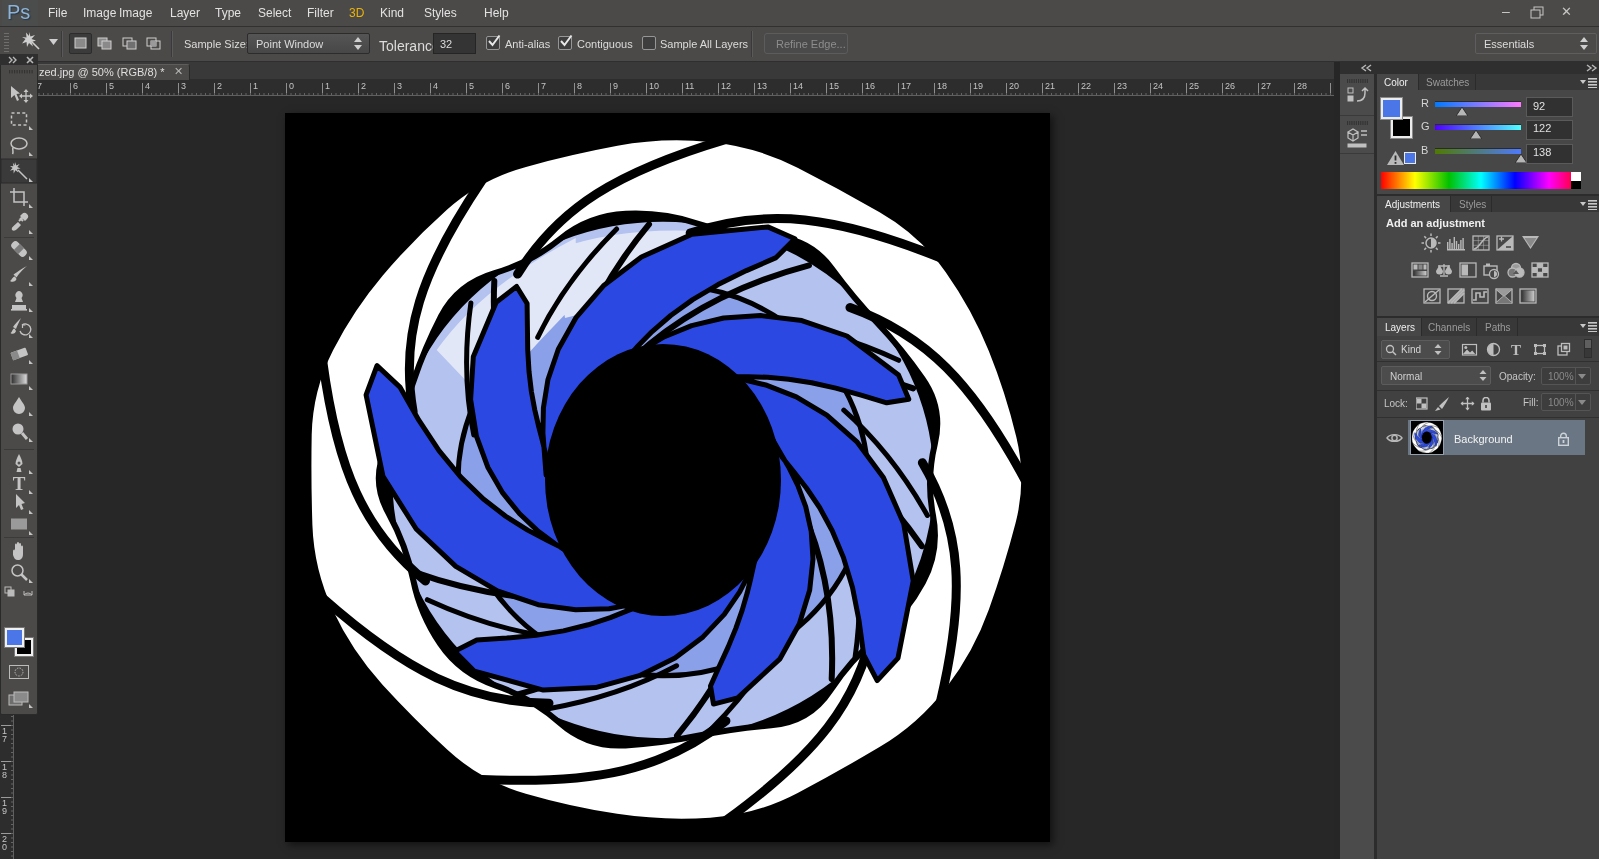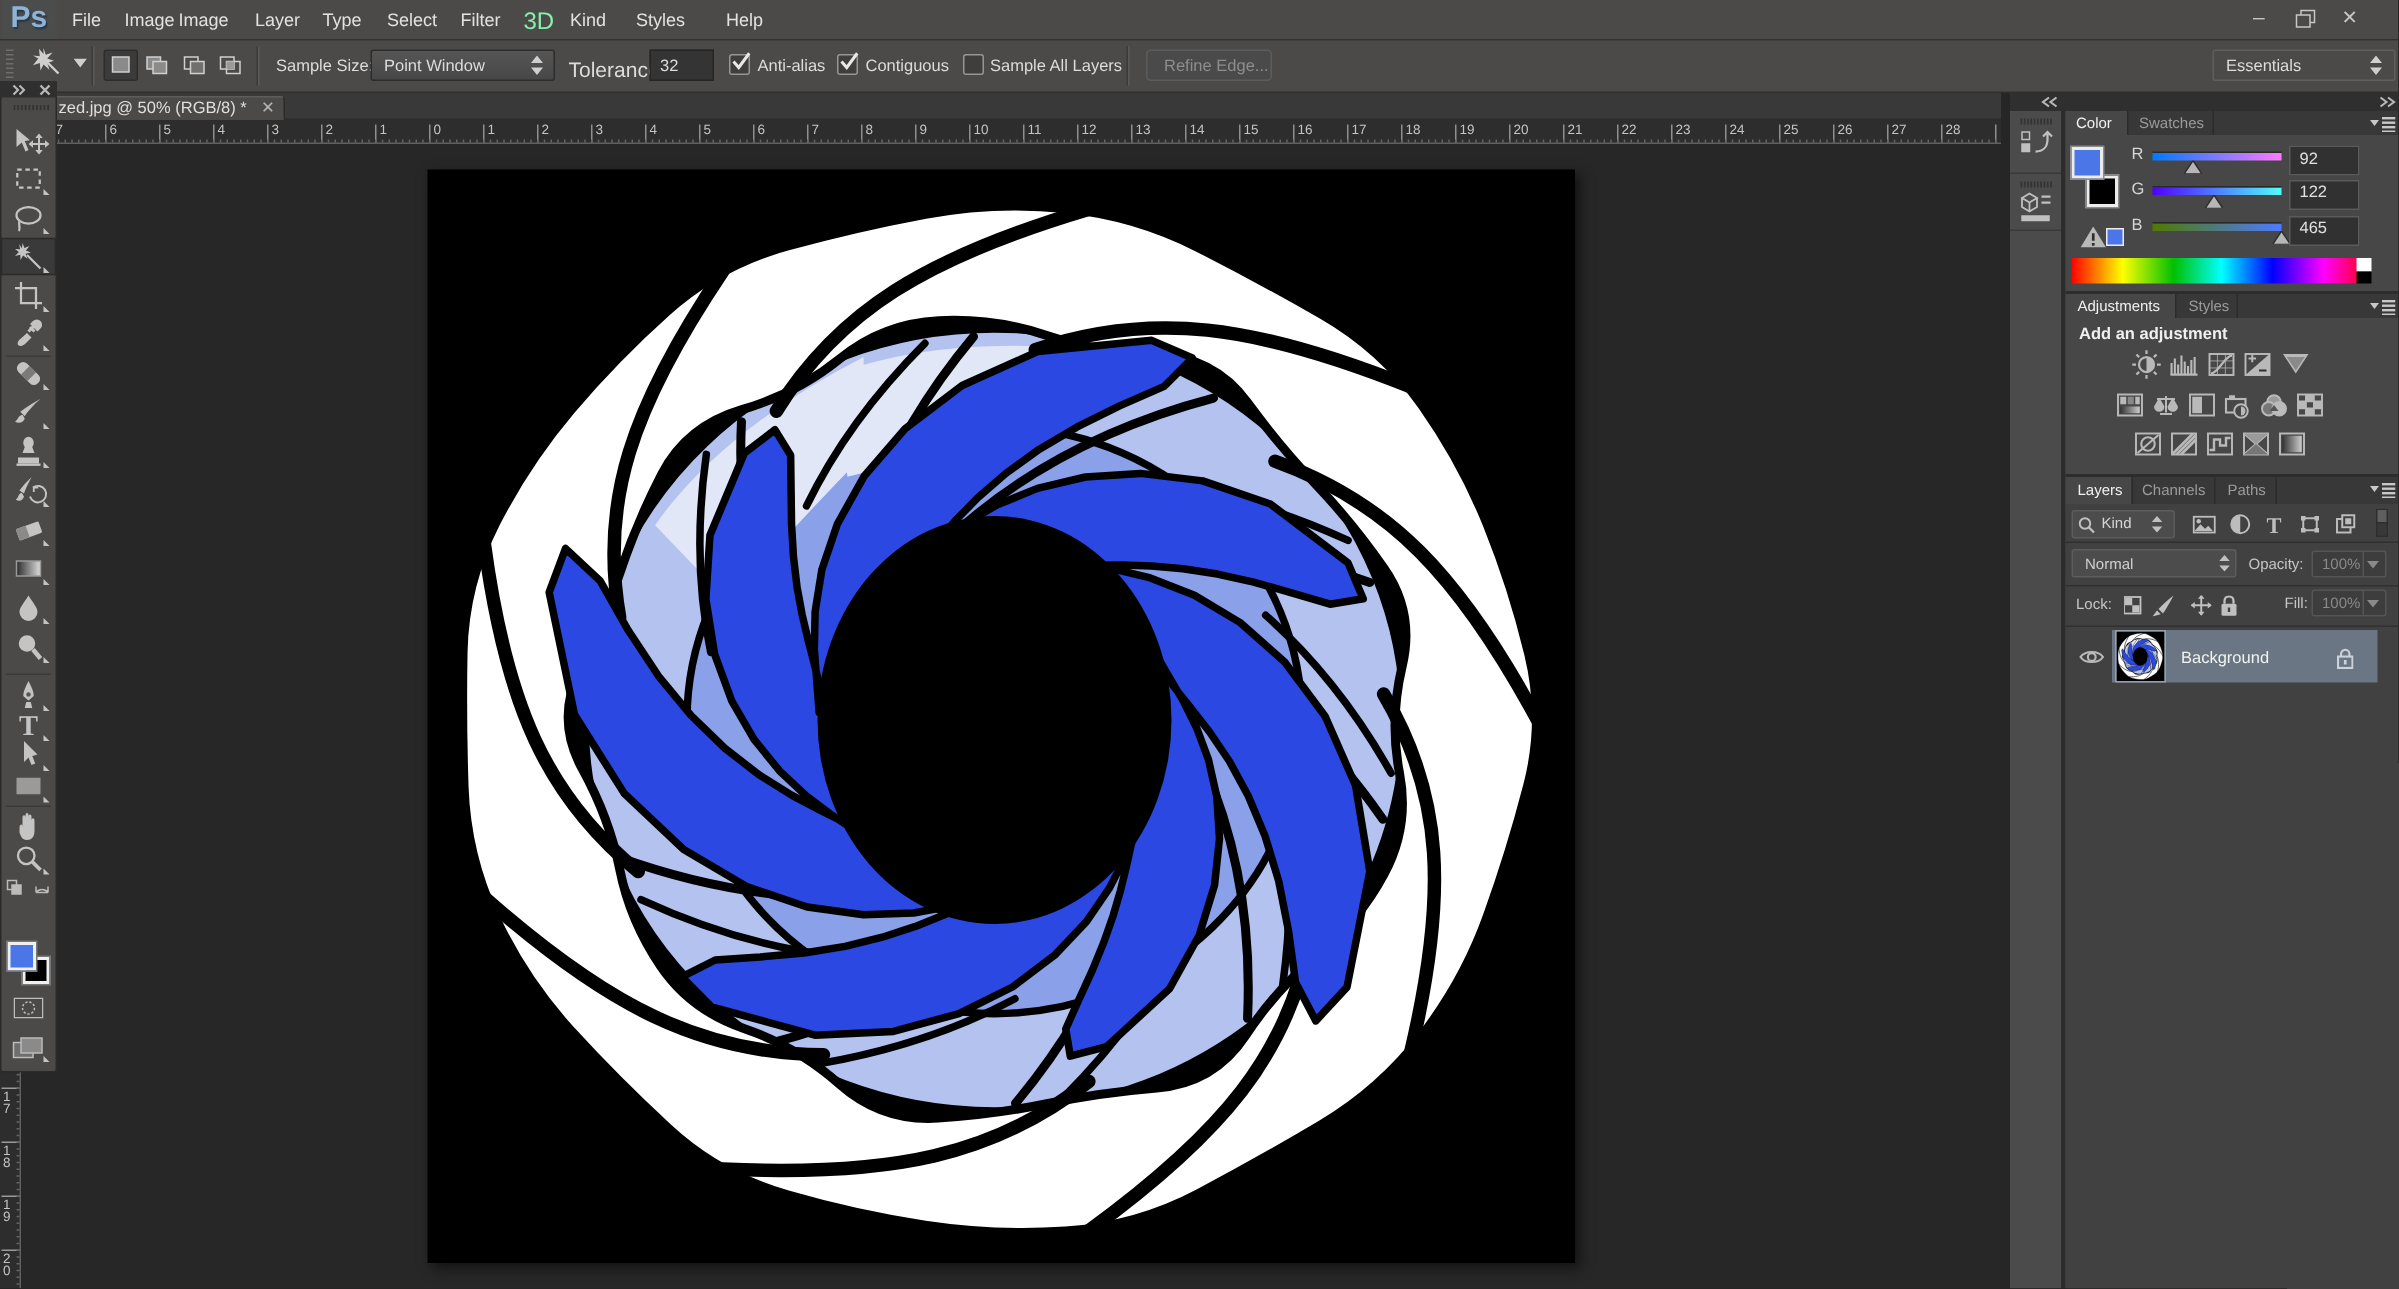--- a/index.html
+++ b/index.html
@@ -549,29 +549,29 @@
         <rect x="11" y="746.0" width="3" height="1" fill="#646464"></rect>
         <rect x="11" y="750.5" width="3" height="1" fill="#646464"></rect>
         <rect x="11" y="755.0" width="3" height="1" fill="#646464"></rect>
         <rect x="11" y="759.5" width="3" height="1" fill="#646464"></rect>
       </svg><div class="txt" style="left:2px;top:19.0px;font-size:9px;line-height:8px;color:#c4c4c4">0</div><div class="txt" style="left:2px;top:55.0px;font-size:9px;line-height:8px;color:#c4c4c4">1</div><div class="txt" style="left:2px;top:91.0px;font-size:9px;line-height:8px;color:#c4c4c4">2</div><div class="txt" style="left:2px;top:127.0px;font-size:9px;line-height:8px;color:#c4c4c4">3</div><div class="txt" style="left:2px;top:163.0px;font-size:9px;line-height:8px;color:#c4c4c4">4</div><div class="txt" style="left:2px;top:199.0px;font-size:9px;line-height:8px;color:#c4c4c4">5</div><div class="txt" style="left:2px;top:235.0px;font-size:9px;line-height:8px;color:#c4c4c4">6</div><div class="txt" style="left:2px;top:271.0px;font-size:9px;line-height:8px;color:#c4c4c4">7</div><div class="txt" style="left:2px;top:307.0px;font-size:9px;line-height:8px;color:#c4c4c4">8</div><div class="txt" style="left:2px;top:343.0px;font-size:9px;line-height:8px;color:#c4c4c4">9</div><div class="txt" style="left:2px;top:379.0px;font-size:9px;line-height:8px;color:#c4c4c4">1<br>0</div><div class="txt" style="left:2px;top:415.0px;font-size:9px;line-height:8px;color:#c4c4c4">1<br>1</div><div class="txt" style="left:2px;top:451.0px;font-size:9px;line-height:8px;color:#c4c4c4">1<br>2</div><div class="txt" style="left:2px;top:487.0px;font-size:9px;line-height:8px;color:#c4c4c4">1<br>3</div><div class="txt" style="left:2px;top:523.0px;font-size:9px;line-height:8px;color:#c4c4c4">1<br>4</div><div class="txt" style="left:2px;top:559.0px;font-size:9px;line-height:8px;color:#c4c4c4">1<br>5</div><div class="txt" style="left:2px;top:595.0px;font-size:9px;line-height:8px;color:#c4c4c4">1<br>6</div><div class="txt" style="left:2px;top:631.0px;font-size:9px;line-height:8px;color:#c4c4c4">1<br>7</div><div class="txt" style="left:2px;top:667.0px;font-size:9px;line-height:8px;color:#c4c4c4">1<br>8</div><div class="txt" style="left:2px;top:703.0px;font-size:9px;line-height:8px;color:#c4c4c4">1<br>9</div><div class="txt" style="left:2px;top:739.0px;font-size:9px;line-height:8px;color:#c4c4c4">2<br>0</div></div>
 <div class="ab" style="left:285px;top:113px;width:765px;height:729px;background:#000;box-shadow:3px 3px 8px rgba(0,0,0,0.55)"><svg width="765" height="729" viewBox="0 0 765 729">
         <use href="#art"></use>
       </svg></div>
 <div class="ab" style="left:0;top:0;width:1599px;height:27px;background:#4c4a48;border-bottom:1px solid #313131"></div>
 <div class="ab" style="left:2px;top:0;width:36px;height:26px;background:rgba(75,85,100,0.16)"></div>
-<div class="txt" style="left:7px;top:1px;font-size:20px;font-weight:bold;color:#8db4d8;text-shadow:1px 1px 1px #2a3642">Ps</div>
+<div class="txt" style="left:7px;top:1px;font-size:20px;font-weight:normal;color:#8db4d8;text-shadow:1px 1px 1px #2a3642">Ps</div>
 <div class="txt" style="left:48px;top:6px;font-size:12px;color:#e2e2e2">File</div>
 <div class="txt" style="left:83px;top:6px;font-size:12px;color:#e2e2e2">Image</div>
 <div class="txt" style="left:119px;top:6px;font-size:12px;color:#e2e2e2">Image</div>
 <div class="txt" style="left:170px;top:6px;font-size:12px;color:#e2e2e2">Layer</div>
 <div class="txt" style="left:215px;top:6px;font-size:12px;color:#e2e2e2">Type</div>
 <div class="txt" style="left:258px;top:6px;font-size:12px;color:#e2e2e2">Select</div>
 <div class="txt" style="left:307px;top:6px;font-size:12px;color:#e2e2e2">Filter</div>
-<div class="txt" style="left:349px;top:6px;font-size:16px;color:#86efac">3D</div>
+<div class="txt" style="left:349px;top:6px;font-size:12px;color:#eab308">3D</div>
 <div class="txt" style="left:380px;top:6px;font-size:12px;color:#e2e2e2">Kind</div>
 <div class="txt" style="left:424px;top:6px;font-size:12px;color:#e2e2e2">Styles</div>
 <div class="txt" style="left:484px;top:6px;font-size:12px;color:#e2e2e2">Help</div>
 <div class="txt" style="left:1502px;top:3px;font-size:14px;color:#c6c6c6">–</div>
 <svg class="ab" style="left:1530px;top:6px" width="16" height="13">
       <rect x="4" y="1" width="9" height="8" fill="none" stroke="#c6c6c6"></rect>
       <rect x="1" y="4" width="9" height="8" fill="#4c4a48" stroke="#c6c6c6"></rect>
     </svg>
 <div class="txt" style="left:1561px;top:4px;font-size:13px;color:#c6c6c6">✕</div>
 <div class="ab" style="left:0;top:27px;width:1599px;height:35px;background:#4c4a48;border-bottom:1px solid #2f2f2f"></div>
@@ -873,21 +873,21 @@
       <polygon points="6,0 12,9 0,9" fill="#b6b6b6" stroke="#2e2e2e" stroke-width="1"></polygon>
     </svg>
 <div class="ab" style="left:1526px;top:120px;width:47px;height:20px;background:#313131;border:1px solid #5a5a5a"></div>
 <div class="txt" style="left:1533px;top:122px;font-size:11px;color:#e0e0e0">122</div>
 <div class="txt" style="left:1421px;top:144px;font-size:11px;color:#d5d5d5">B</div>
 <div class="ab" style="left:1435px;top:148px;width:86px;height:6px;background:linear-gradient(90deg,rgb(79,122,0),rgb(79,122,255));border-top:1px solid #2a2a2a"></div>
 <svg class="ab" style="left:1515px;top:154px" width="12" height="9">
       <polygon points="6,0 12,9 0,9" fill="#b6b6b6" stroke="#2e2e2e" stroke-width="1"></polygon>
     </svg>
 <div class="ab" style="left:1526px;top:144px;width:47px;height:20px;background:#313131;border:1px solid #5a5a5a"></div>
-<div class="txt" style="left:1533px;top:146px;font-size:11px;color:#e0e0e0">465</div>
+<div class="txt" style="left:1533px;top:146px;font-size:11px;color:#e0e0e0">138</div>
 <svg class="ab" style="left:1387px;top:151px" width="17" height="14">
       <path d="M8.5,0 L17,14 L0,14 Z" fill="#b9b9b9"></path>
       <rect x="7.6" y="4.5" width="1.8" height="5" fill="#2e2e2e"></rect>
       <rect x="7.6" y="11" width="1.8" height="1.8" fill="#2e2e2e"></rect>
     </svg>
 <div class="ab" style="left:1404px;top:152px;width:12px;height:12px;background:#4a76e8;border:1px solid #ececec"></div>
 <div class="ab" style="left:1381px;top:172px;width:200px;height:17px;background:linear-gradient(90deg,#ff0000,#ffff00 17%,#00c000 34%,#00ffff 50%,#0000ff 67%,#ff00ff 84%,#ff0000)"></div>
 <div class="ab" style="left:1571px;top:172px;width:10px;height:9px;background:#fff"></div>
 <div class="ab" style="left:1571px;top:181px;width:10px;height:8px;background:#000"></div>
 <div class="ab" style="left:1377px;top:194px;width:222px;height:2px;background:#2c2c2c"></div>

